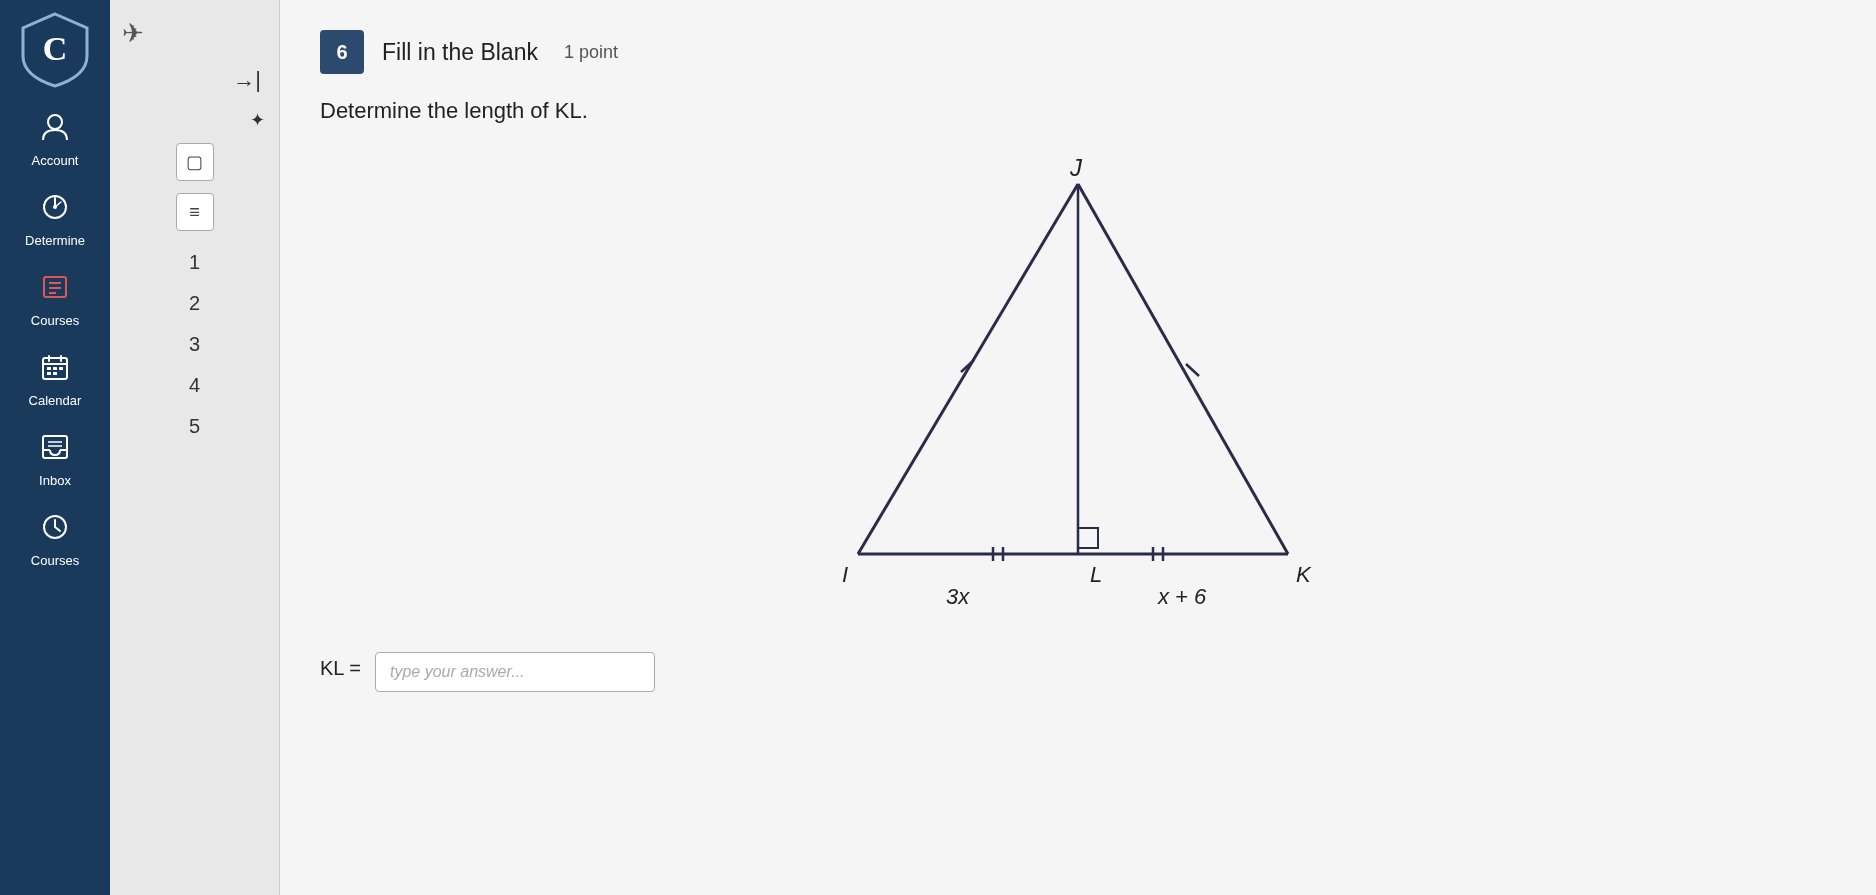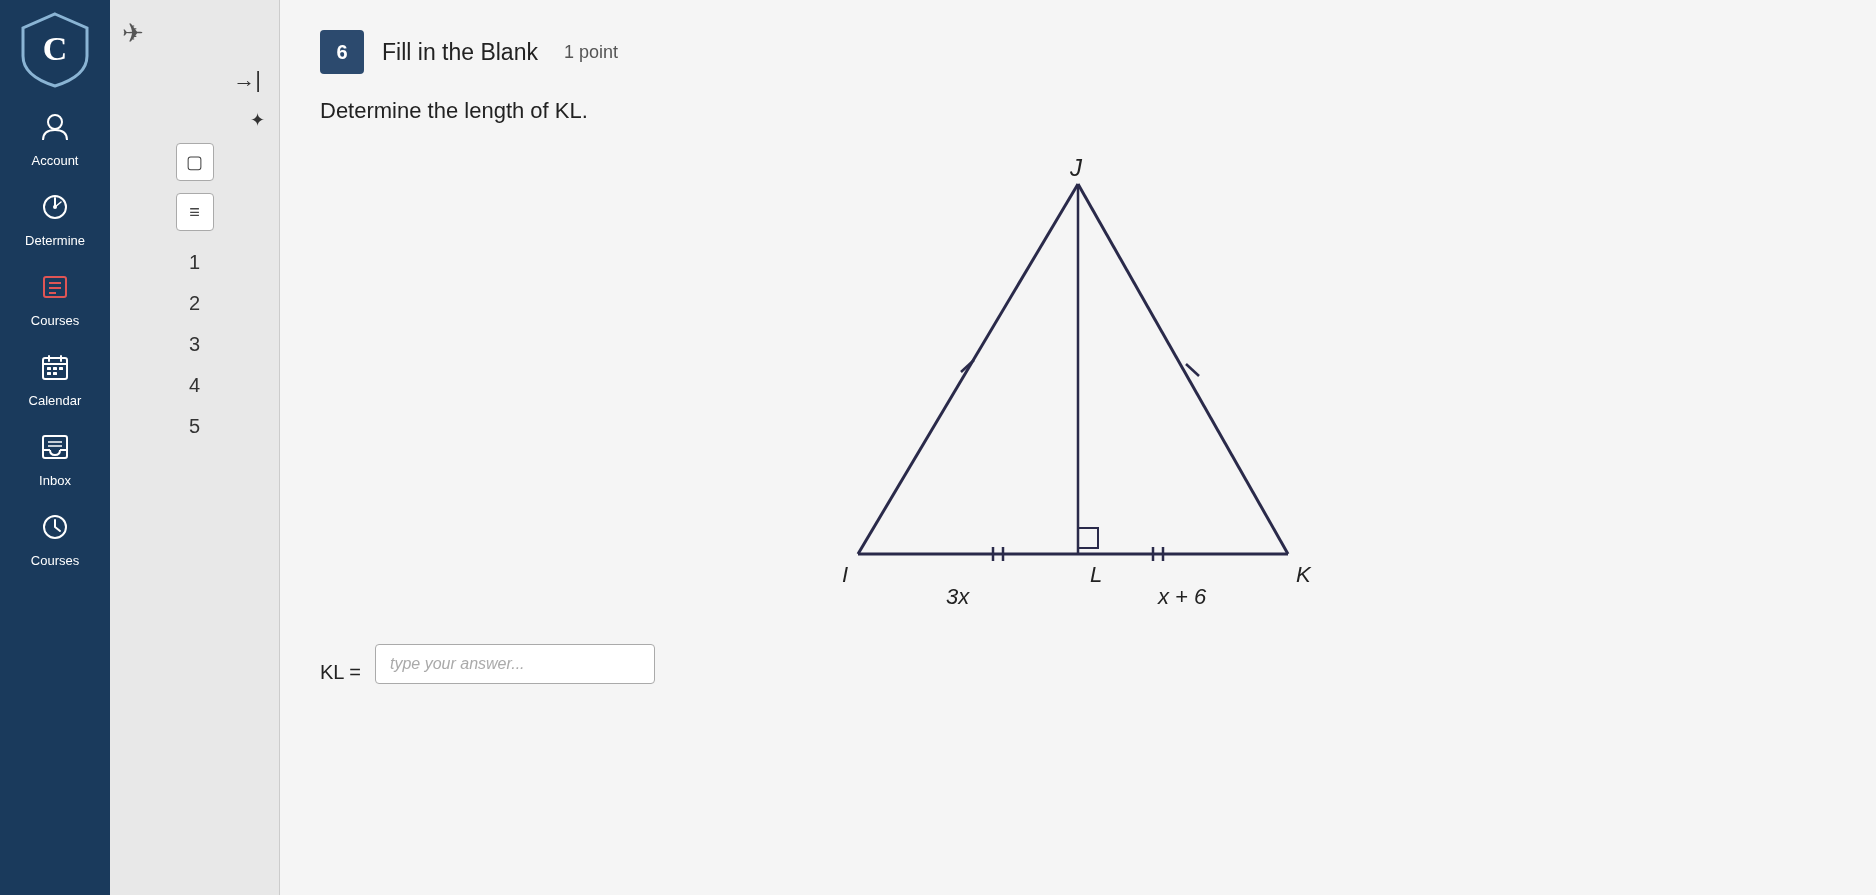--- a/index.html
+++ b/index.html
@@ -151,40 +151,41 @@
       margin: 0 auto 30px auto;
     }
 
     .diagram-container svg {
       width: 100%;
       height: 100%;
     }
 
     .answer-row {
       display: flex;
-      align-items: flex-end;
+      align-items: center;
       gap: 14px;
       margin-top: 10px;
     }
 
     .answer-label {
       font-size: 20px;
       color: #222;
       font-weight: 500;
     }
 
     .answer-input {
       border: 1px solid #aaa;
       border-radius: 4px;
       padding: 10px 14px;
       font-size: 16px;
       color: #be185d;
       width: 280px;
       background: white;
       outline: none;
+      margin-top: 8px;
     }
 
     .answer-input::placeholder {
       color: #aaa;
       font-style: italic;
     }
   </style>
 </head>
 <body>
 

